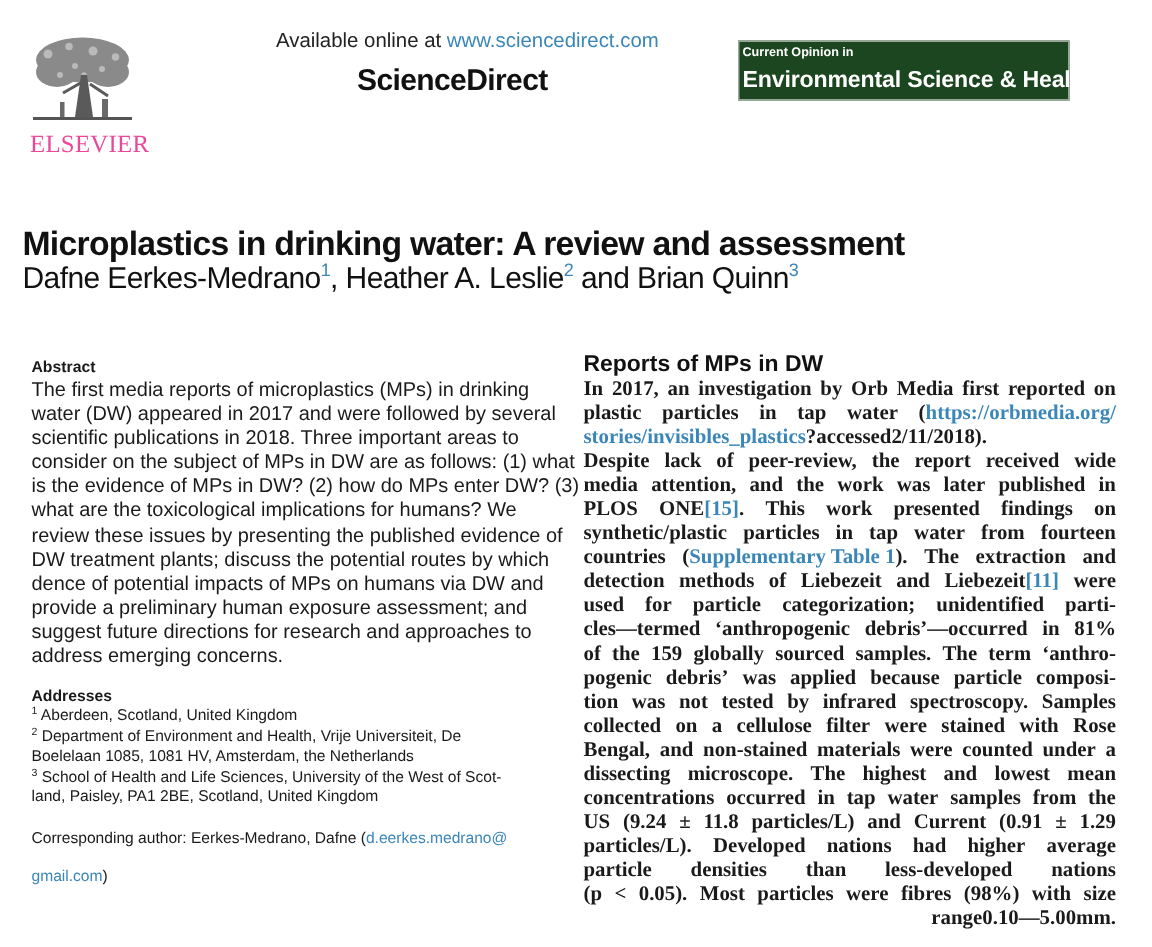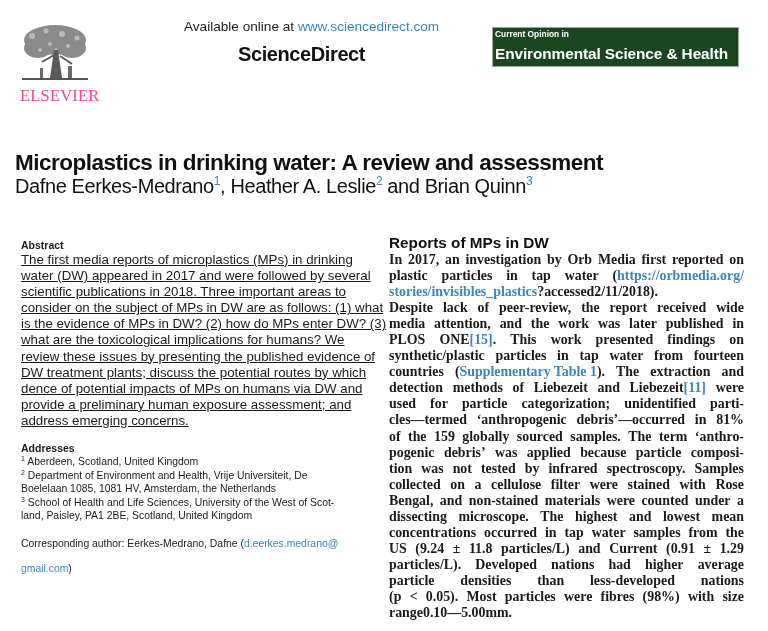--- a/index.html
+++ b/index.html
@@ -7,47 +7,47 @@
     .sans { font-family: "Liberation Sans", "DejaVu Sans", sans-serif; }
     .serif { font-family: "Liberation Serif", "DejaVu Serif", serif; font-weight: bold; }
     a, .link { color: #3a86b8; text-decoration: none; }
 
     
     .logo { position: absolute; left: 20px; top: 22px; width: 70px; }
     .logo svg { display: block; }
     .logo-text { font-family: "Liberation Serif", serif; font-size: 16.5px; letter-spacing: 0.2px; color: #ec4899; margin-top: 2px; text-align: right; }
     .avail { position: absolute; left: 184px; top: 19px; font-size: 13.6px; color: #222; }
     .sd { position: absolute; left: 238px; top: 43px; font-size: 20px; font-weight: bold; color: #111; letter-spacing: -0.4px; }
-    .journal { position: absolute; left: 492px; top: 27px; width: 247px; height: 40px; background: #1c4620; color: #fff; box-sizing: border-box; border: 1px solid #9aa89a; }
+    .journal { position: absolute; left: 492px; top: 27px; width: 221px; height: 40px; background: #1c4620; color: #fff; box-sizing: border-box; border: 1px solid #9aa89a; }
     .journal .j-top { position: absolute; left: 2px; top: 1px; font-size: 8.4px; font-weight: bold; }
     .journal .j-main { position: absolute; left: 2px; top: 17px; font-size: 15.4px; font-weight: bold; white-space: nowrap; letter-spacing: -0.1px; }
 
     
     .title { position: absolute; left: 15px; top: 150px; font-size: 22.5px; font-weight: bold; color: #111; letter-spacing: -0.5px; white-space: nowrap; }
     .authors { position: absolute; left: 15px; top: 175px; font-size: 20px; color: #111; letter-spacing: -0.4px; white-space: nowrap; }
     .authors sup { color: #3a86b8; font-size: 12px; vertical-align: 8px; line-height: 0; }
 
     
     .left { position: absolute; left: 21px; top: 238px; width: 340px; font-size: 13.3px; line-height: 16.1px; color: #1a1a1a; }
     .abs-head { font-weight: bold; font-size: 10.5px; line-height: 14px; }
     .abs-body { text-align: left; }
-    .abs-body .ln { display: block; white-space: nowrap; text-decoration: underline; }
+    .abs-body .ln { display: block; white-space: nowrap; }
     .addr-head { font-weight: bold; font-size: 10.5px; line-height: 14px; margin-top: 12px; }
     .addr { font-size: 10.4px; line-height: 13.5px; }
     .addr .ln { display: block; white-space: nowrap; }
     .addr sup { font-size: 7px; vertical-align: 4px; line-height: 0; }
     .corr { font-size: 10.4px; line-height: 13.5px; margin-top: 14px; }
     .corr .ln { display: block; white-space: nowrap; margin-top: 12px; }
 
     
     .right { position: absolute; left: 389px; top: 234px; width: 355px; }
     .sec-head { font-size: 15.3px; font-weight: bold; color: #111; line-height: 18px; }
     .sec-body { font-size: 13.9px; line-height: 16.05px; color: #1a1a1a; }
     .sec-body .ln { display: flex; justify-content: space-between; white-space: nowrap; }
-    .sec-body .ln.last { justify-content: flex-start; }
+    .sec-body .ln.last { justify-content: flex-end; }
     .sec-body .ln span.w { white-space: pre; }
   </style>
 </head>
 <body>
 
 <div class="logo">
   <svg width="70" height="62" viewBox="0 0 70 62">
     <rect x="0" y="0" width="70" height="62" fill="#fff"></rect>
     <g fill="#8a8a8a">
       <ellipse cx="35" cy="18" rx="31" ry="15"></ellipse>
@@ -94,20 +94,21 @@
     <span class="ln">The first media reports of microplastics (MPs) in drinking</span>
     <span class="ln">water (DW) appeared in 2017 and were followed by several</span>
     <span class="ln">scientific publications in 2018. Three important areas to</span>
     <span class="ln">consider on the subject of MPs in DW are as follows: (1) what</span>
     <span class="ln">is the evidence of MPs in DW? (2) how do MPs enter DW? (3)</span>
     <span class="ln">what are the toxicological implications for humans? We</span>
     <span class="ln">review these issues by presenting the published evidence of</span>
     <span class="ln">DW treatment plants; discuss the potential routes by which</span>
     <span class="ln">dence of potential impacts of MPs on humans via DW and</span>
     <span class="ln">provide a preliminary human exposure assessment; and</span>
+    <span class="ln">suggest future directions for research and approaches to</span>
     <span class="ln">address emerging concerns.</span>
   </div>
 
   <div class="addr-head">Addresses</div>
   <div class="addr">
     <span class="ln"><sup>1</sup> <span>Aberdeen, Scotland, United Kingdom</span></span>
     <span class="ln"><sup>2</sup> <span>Department of Environment and Health, Vrije Universiteit, De</span></span>
     <span class="ln">Boelelaan 1085, 1081 HV, Amsterdam, the Netherlands</span>
     <span class="ln"><sup>3</sup> <span>School of Health and Life Sciences, University of the West of Scot-</span></span>
     <span class="ln">land, Paisley, PA1 2BE, Scotland, United Kingdom</span>

